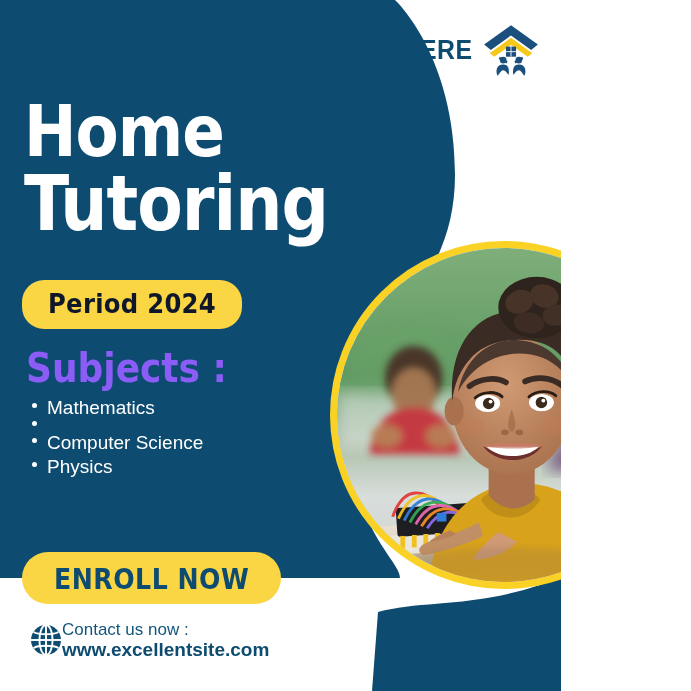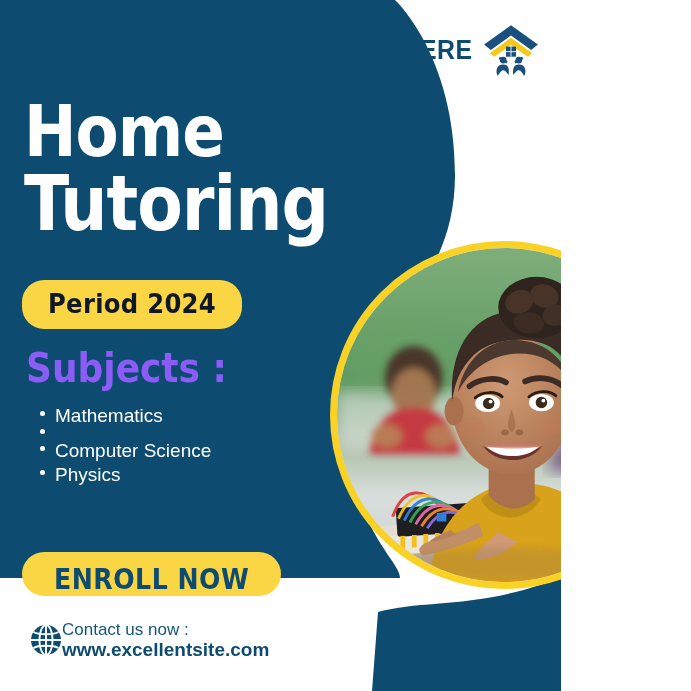--- a/index.html
+++ b/index.html
@@ -101,21 +101,21 @@
     font-weight: bold;
     font-size: 40px;
     letter-spacing: 0px;
     white-space: nowrap;
   }
   .subjects-list {
     position: absolute;
     left: 32px;
     top: 396px;
     z-index: 6;
-    margin: 8px;
+    margin: 0;
     padding: 0;
     list-style: none;
   }
   .subjects-list li {
     display: flex;
     align-items: baseline;
     color: #ffffff;
     font-family: "Liberation Sans", sans-serif;
     font-size: 19px;
     line-height: 24.5px;
@@ -135,21 +135,21 @@
   
   .enroll-btn {
     position: absolute;
     left: 22px;
     top: 552px;
     z-index: 6;
     background: #fad544;
     color: #0d4c70;
     border: none;
     border-radius: 26px;
-    padding: 11px 32px 0 32px;
+    padding: 11px 32px 8px 32px;
     font-family: "DejaVu Sans Condensed", "Liberation Sans", sans-serif;
     font-weight: bold;
     font-size: 28px;
     letter-spacing: 0.5px;
     cursor: pointer;
     white-space: nowrap;
   }
 
   
   .contact-row {

